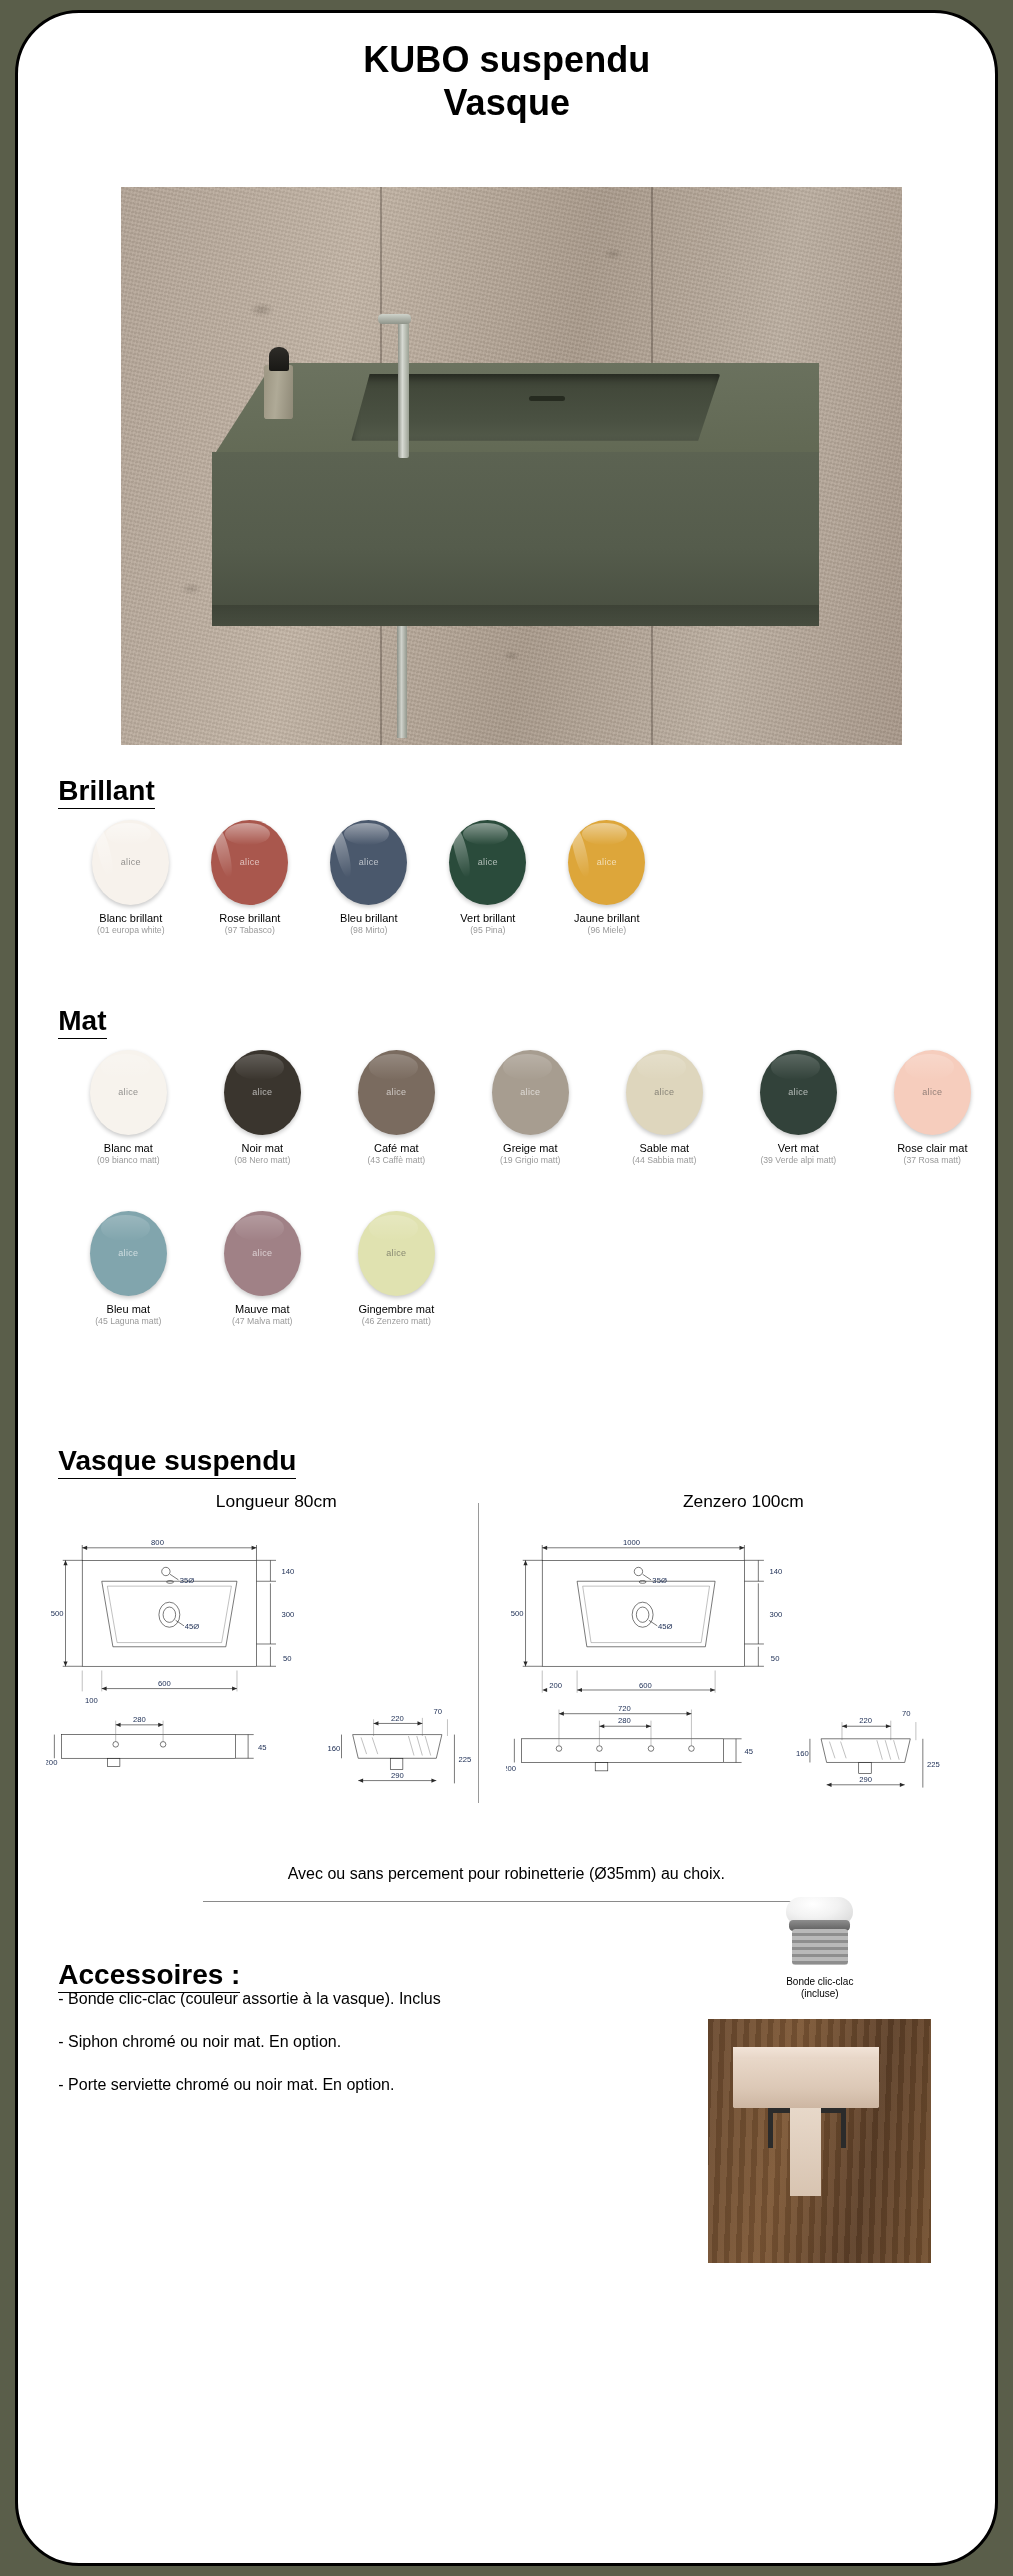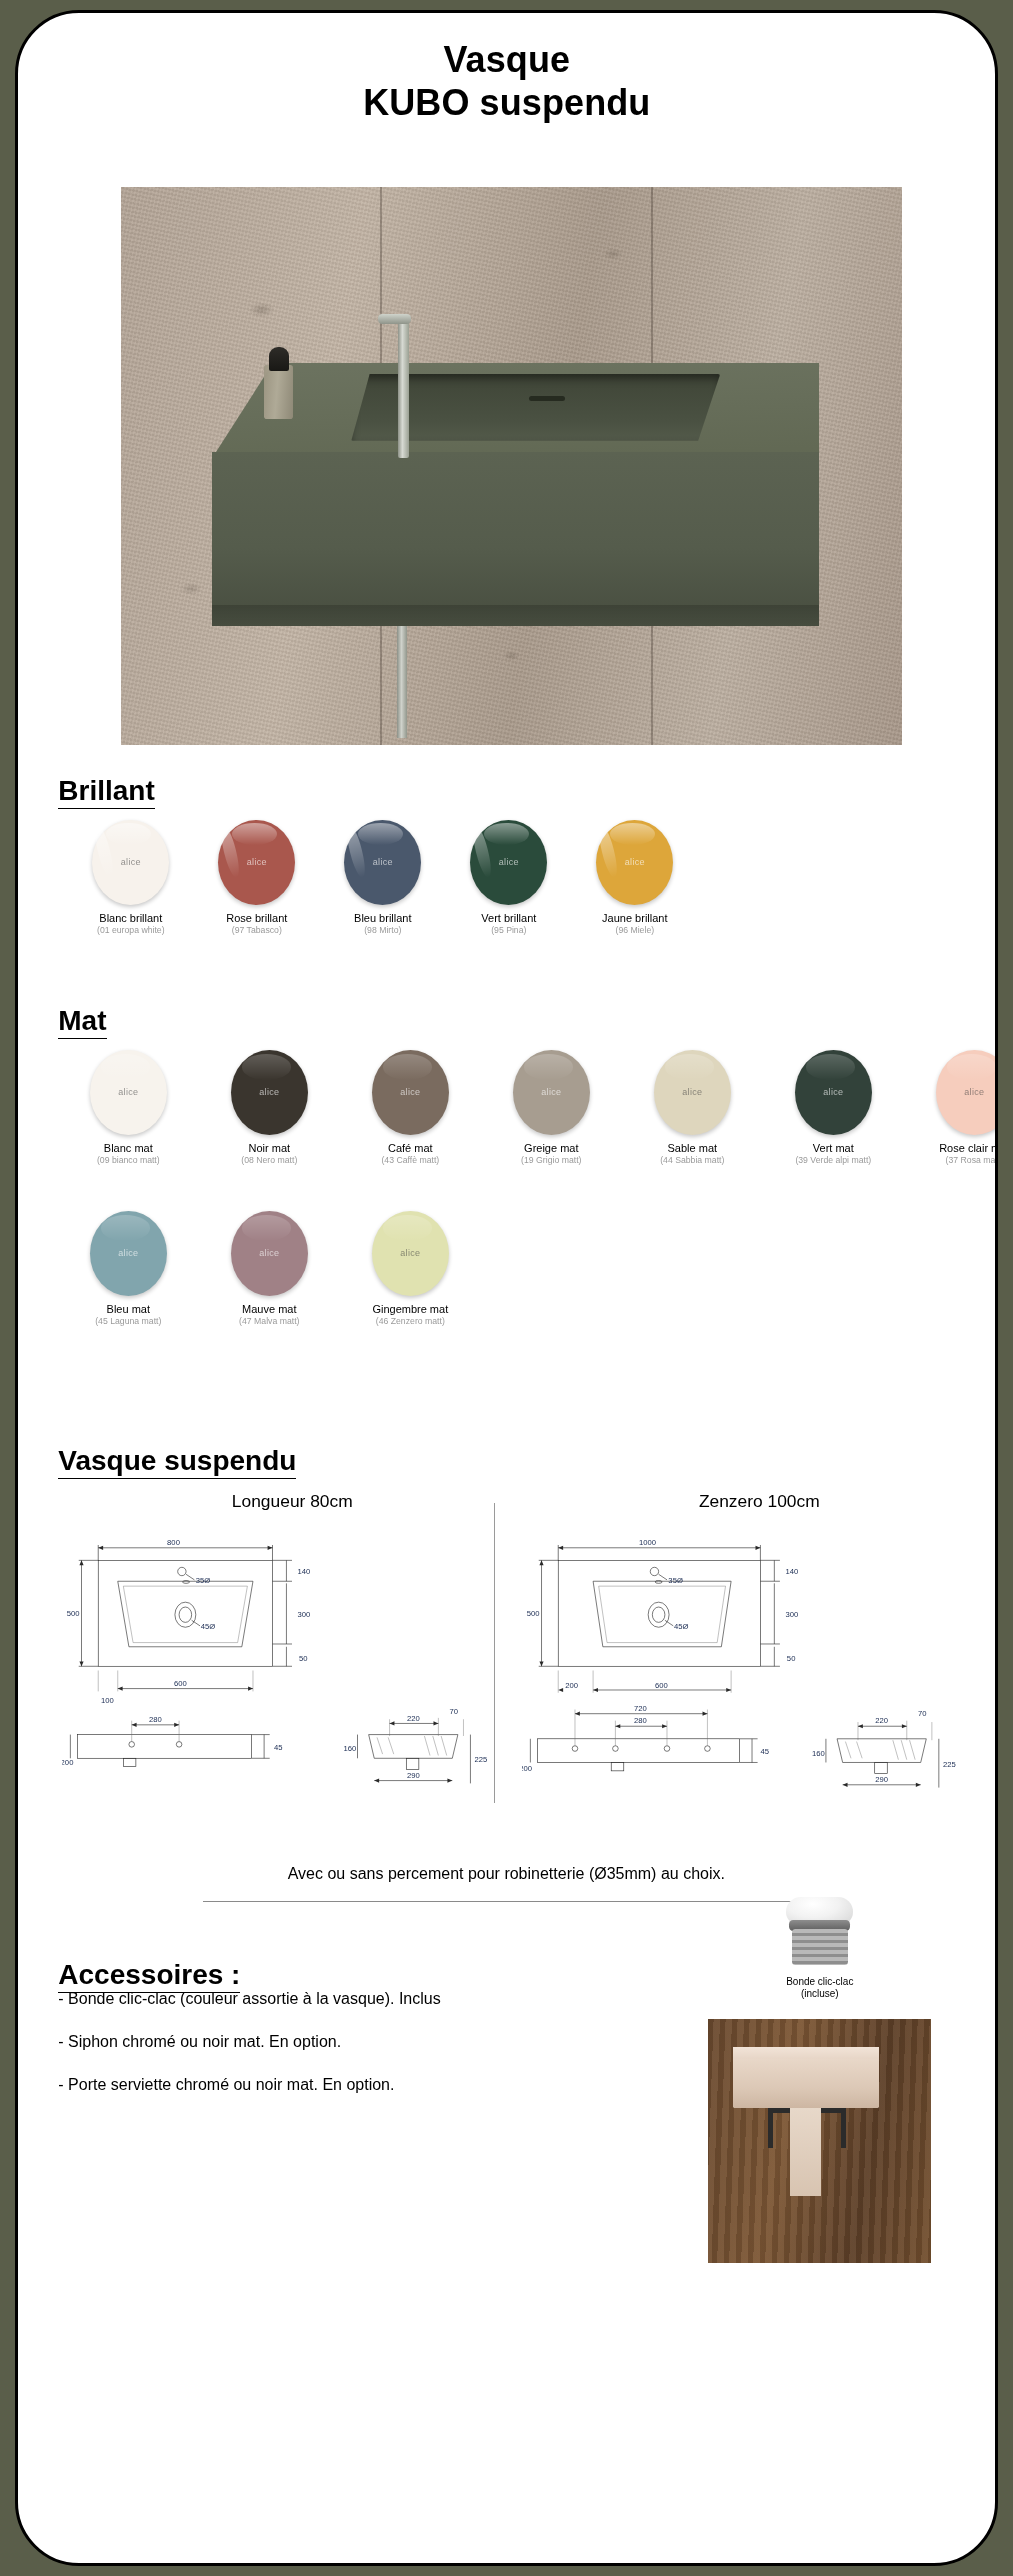--- a/index.html
+++ b/index.html
@@ -150,21 +150,21 @@
     border-bottom: 1.7px solid #000;
     padding-bottom: 1.4px;
     line-height: 1.1;
   }
   .sec-head-wrap { padding-left: 40px; }
 
   
   .swatch-row {
     display: flex;
     padding: 0 25px;
-    gap: 7px;
+    gap: 0;
   }
   .swatch-cell {
     flex: 0 0 auto;
     text-align: center;
   }
   .chip {
     width: 77px; height: 85px;
     border-radius: 50%;
     margin: 0 auto;
     position: relative;
@@ -366,22 +366,22 @@
   .wp-bar-l { left: 60px; }
   .wp-bar-r { left: 133px; }
 </style>
 </head>
 <body>
 
 <div class="page">
   <div class="card">
 
     <div class="title-block">
+      <div class="title-line">KUBO suspendu</div>
       <div class="title-line">Vasque</div>
-      <div class="title-line">KUBO suspendu</div>
     </div>
 
     <div class="hero">
       <div class="hero-wall"></div>
       <div class="hero-seam" style="left:259px"></div>
       <div class="hero-seam" style="left:530px"></div>
       <div class="sink-top2"></div>
       <div class="sink-bowl"></div>
       <div class="overflow-slot"></div>
       <div class="sink-body"></div>
@@ -512,21 +512,21 @@
           </div>
           <div class="sw-name">Gingembre mat</div>
           <div class="sw-code">(46 Zenzero matt)</div>
         </div>
       </div>
 
     <div class="sec-head-wrap" style="position:absolute; top:1433px;">
       <span class="sec-head">Vasque suspendu</span>
     </div>
 
-    <div class="tech-wrap" style="position:absolute; top:1478px; left:16px; width:920px;">
+    <div class="tech-wrap" style="position:absolute; top:1478px; left:0; width:920px;">
       <div class="tech-divider"></div>
 
       <div class="tech-col">
         <div class="tech-title">Longueur 80cm</div>
         <svg width="460" height="293" viewBox="0 0 660 420">
 
           <rect x="52" y="62" width="250" height="152" class="ln"></rect>
           <polygon points="80,92 274,92 258,186 96,186" class="ln"></polygon>
           <polygon points="88,99 266,99 252,180 102,180" class="lnl"></polygon>
 

